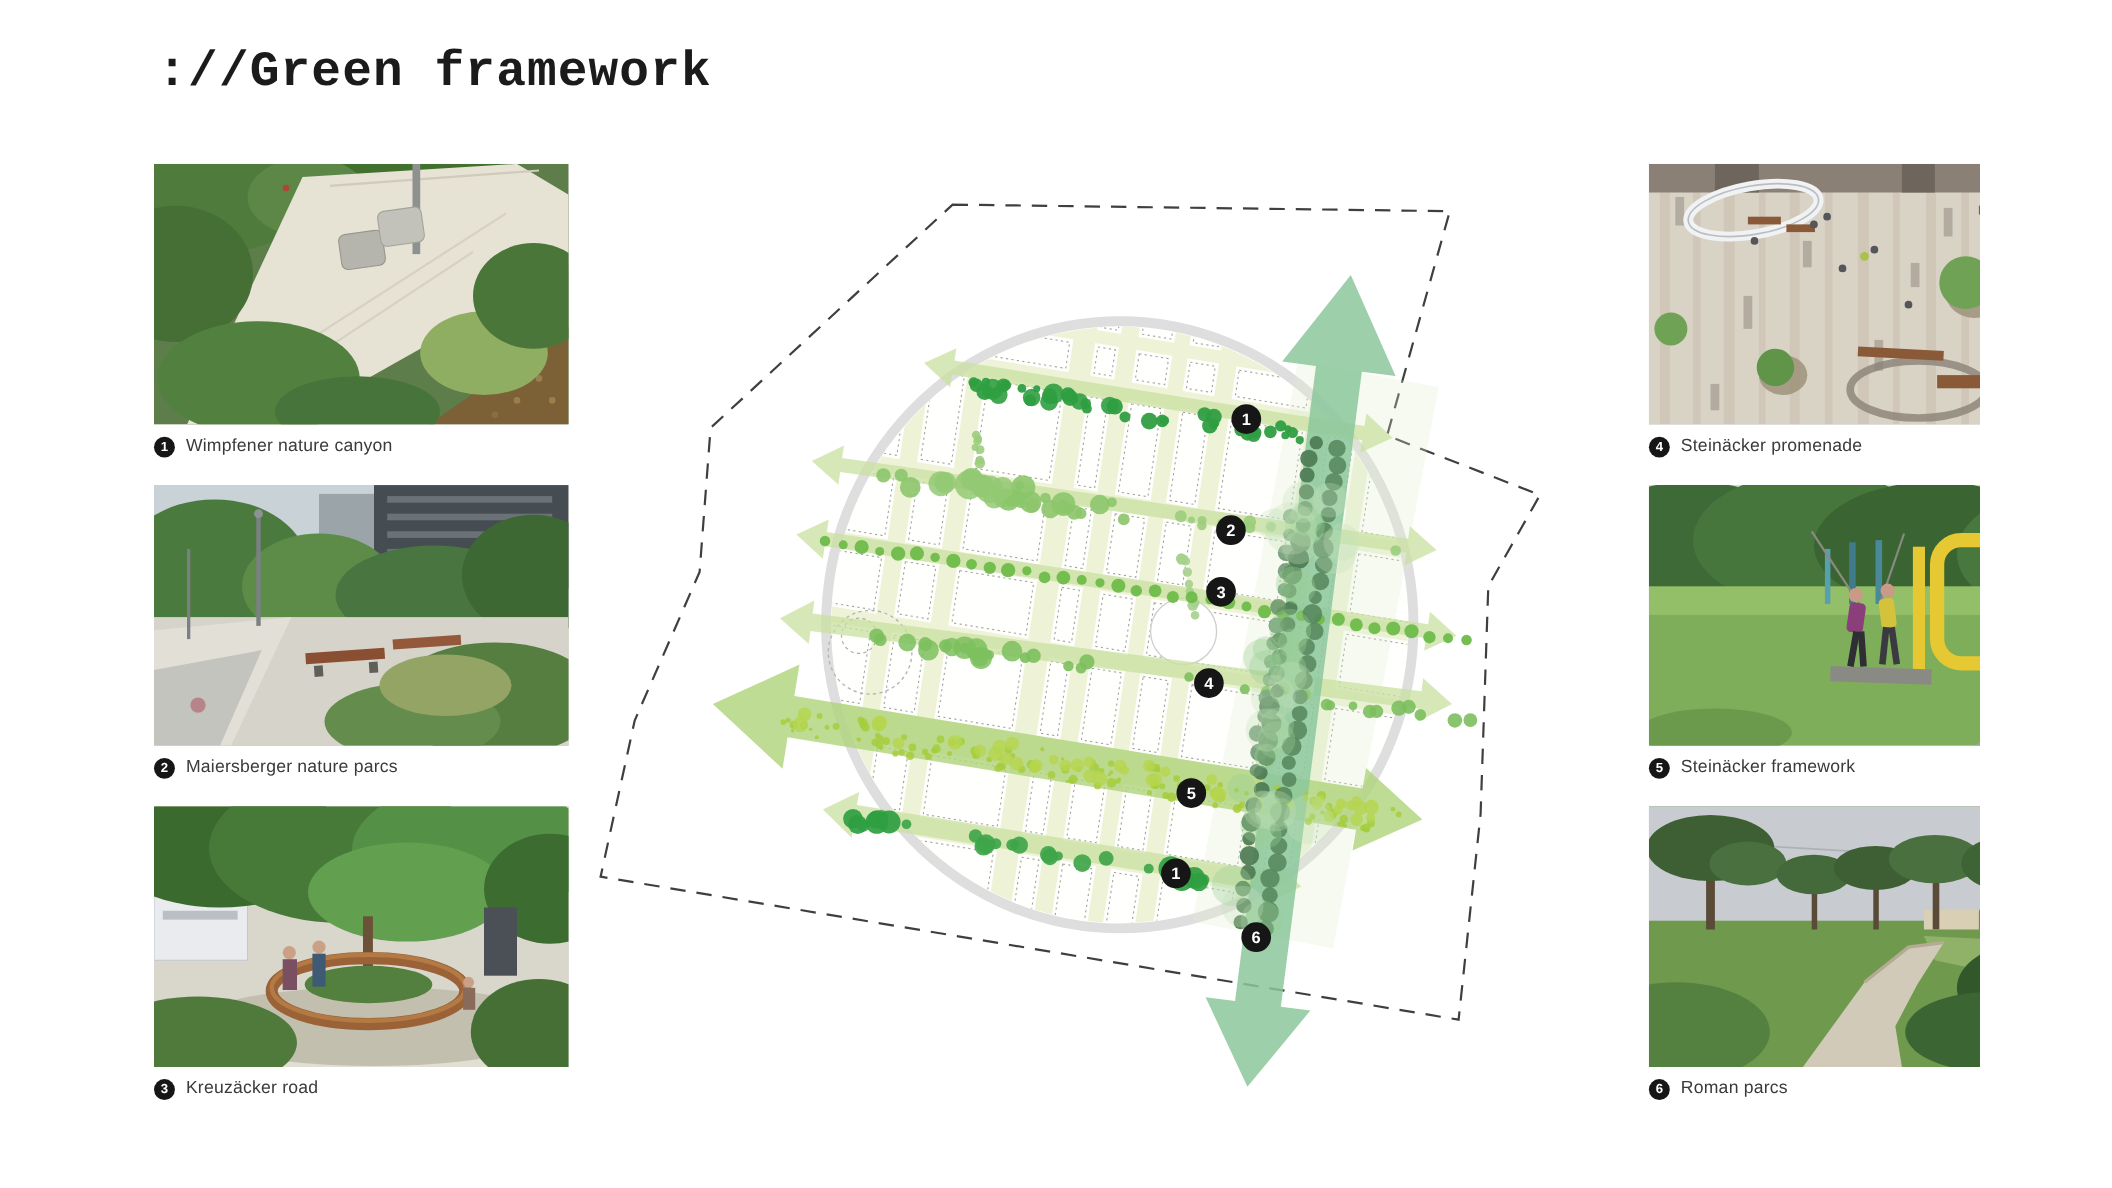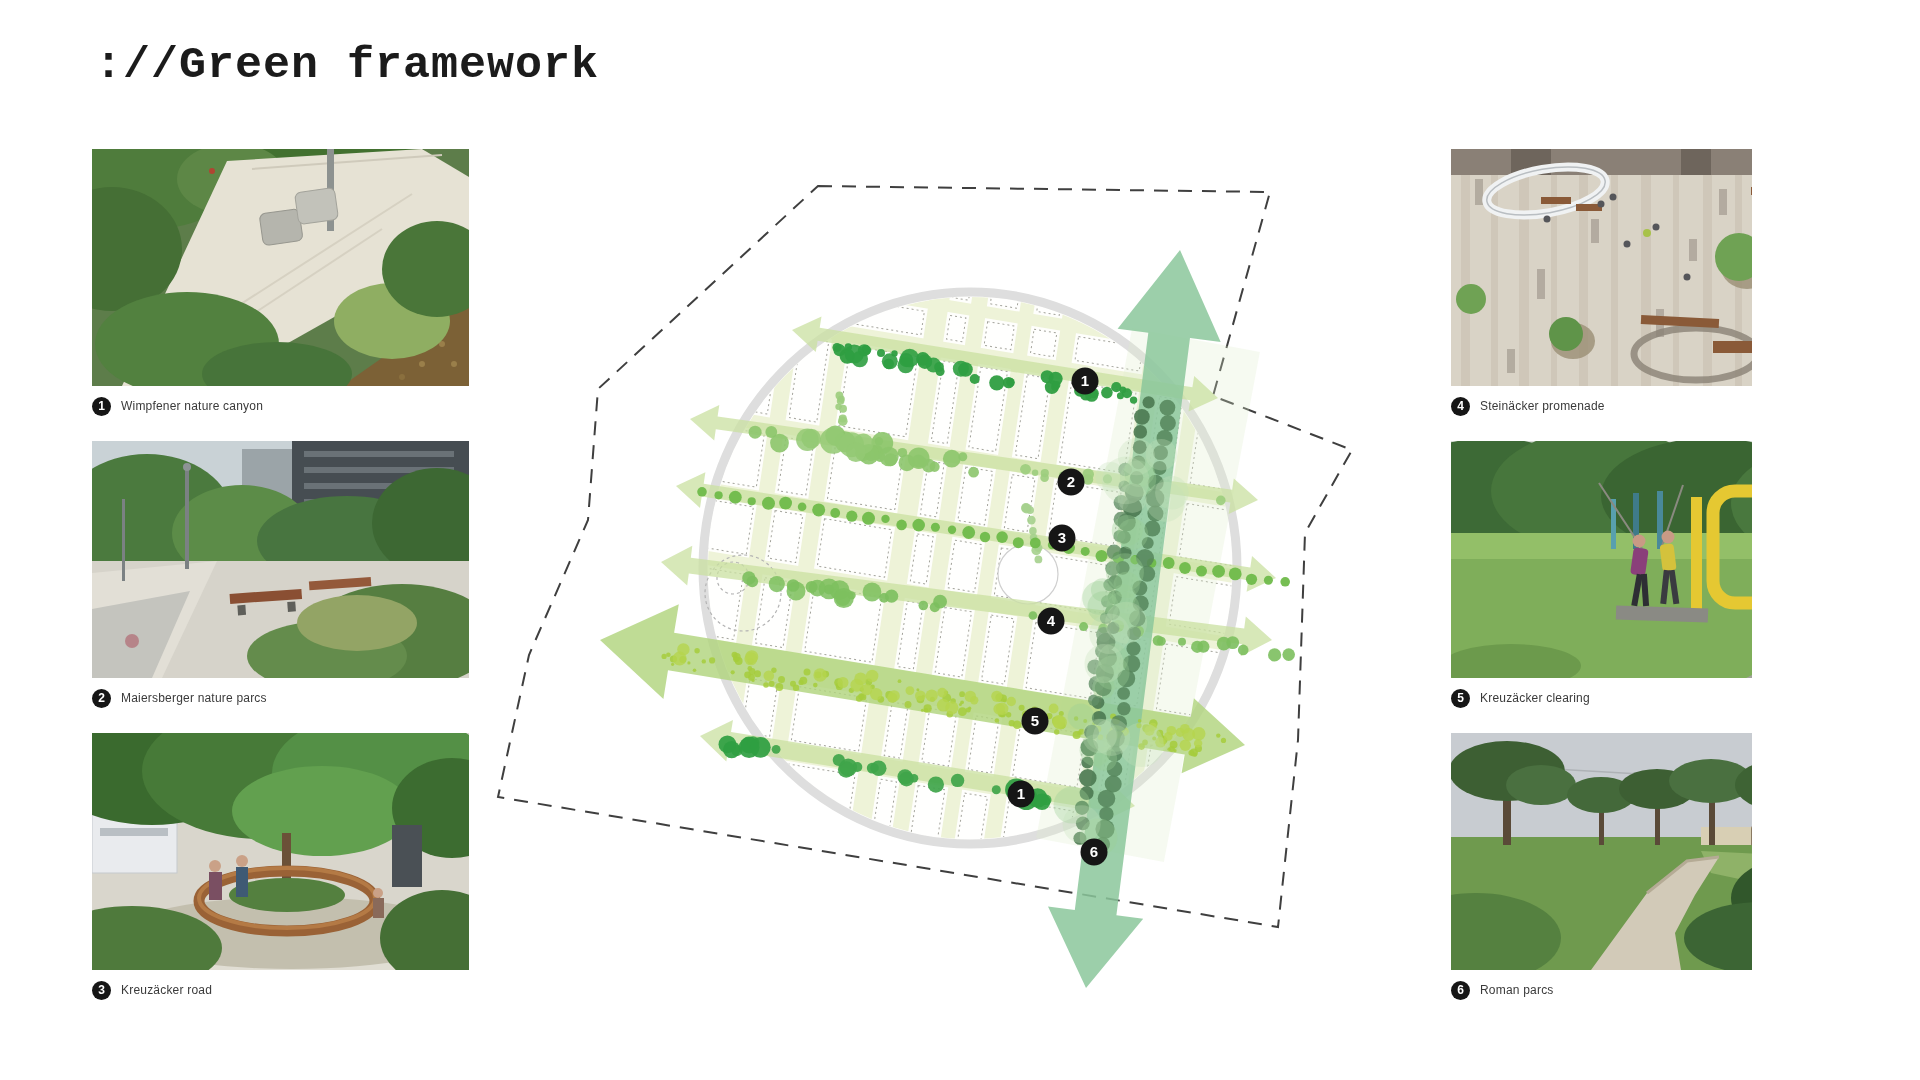--- a/index.html
+++ b/index.html
@@ -1,29 +1,29 @@
 <!DOCTYPE html>
 <html><head>
 <meta charset="utf-8">
 <style>
   html,body{margin:0;padding:0;background:#ffffff;}
   .page{position:relative;width:1752px;height:1080px;background:#ffffff;overflow:hidden;
-        font-family:"Liberation Sans",sans-serif;}
+        font-family:"Liberation Sans",sans-serif;margin-left:48px;}
   .title{position:absolute;left:95px;top:40px;margin:0;
          font-family:"Liberation Mono","DejaVu Sans Mono",monospace;
          font-weight:700;font-size:45px;letter-spacing:1px;color:#1b1b1b;white-space:pre;}
   .fig{position:absolute;width:377px;margin:0;}
   .f1{left:92px;top:149px;} .f2{left:92px;top:441px;} .f3{left:92px;top:733px;}
   .f4{left:1451px;top:149px;} .f5{left:1451px;top:441px;} .f6{left:1451px;top:733px;}
   .photo{width:377px;height:237px;overflow:hidden;background:#cfcfc7;}
   .photo svg{display:block;}
   .cap{display:flex;align-items:center;gap:10px;margin-top:9px;height:22px;}
   .badge{width:19px;height:19px;min-width:19px;border-radius:50%;background:#161616;color:#fff;
          font-size:12px;font-weight:700;display:flex;align-items:center;justify-content:center;line-height:1;}
-  .cap-text{font-size:12px;color:#3a3a3a;letter-spacing:.2px;}
+  .cap-text{font-size:16px;color:#3a3a3a;letter-spacing:.2px;}
   .diagram{position:absolute;left:0;top:0;width:1920px;height:1080px;}
 </style>
 </head>
 <body>
 
 <div class="page">
 
   <h1 class="title">://Green framework</h1>
 
   <svg class="diagram" viewBox="0 0 1920 1080">
@@ -856,21 +856,21 @@
           <rect x="210" y="103" width="14" height="27" rx="4" fill="#d4c23c" transform="rotate(-7 217 116)"></rect>
           <rect x="211" y="129" width="6" height="34" fill="#3a3a40" transform="rotate(6 214 146)"></rect>
           <rect x="220" y="129" width="6" height="34" fill="#3a3a40" transform="rotate(-8 223 146)"></rect>
         </g>
         <path d="M295,237 L377,196 L377,237 Z" fill="#a3a39b"></path>
         <ellipse cx="60" cy="225" rx="70" ry="22" fill="#6c9a4c"></ellipse>
       </svg>
     </div>
     <figcaption class="cap">
       <span class="badge">5</span>
-      <span class="cap-text">Kreuzäcker clearing</span>
+      <span class="cap-text">Steinäcker framework</span>
     </figcaption>
   </figure>
 
   <figure class="fig f6">
     <div class="photo">
       <svg width="377" height="237" viewBox="0 0 377 237">
         <rect width="377" height="237" fill="#6f9a4e"></rect>
         <rect width="377" height="104" fill="#c8ccd1"></rect>
         <line x1="0" y1="30" x2="377" y2="52" stroke="#aeb2b6" stroke-width="1.5"></line>
         <line x1="0" y1="46" x2="377" y2="62" stroke="#aeb2b6" stroke-width="1"></line>

